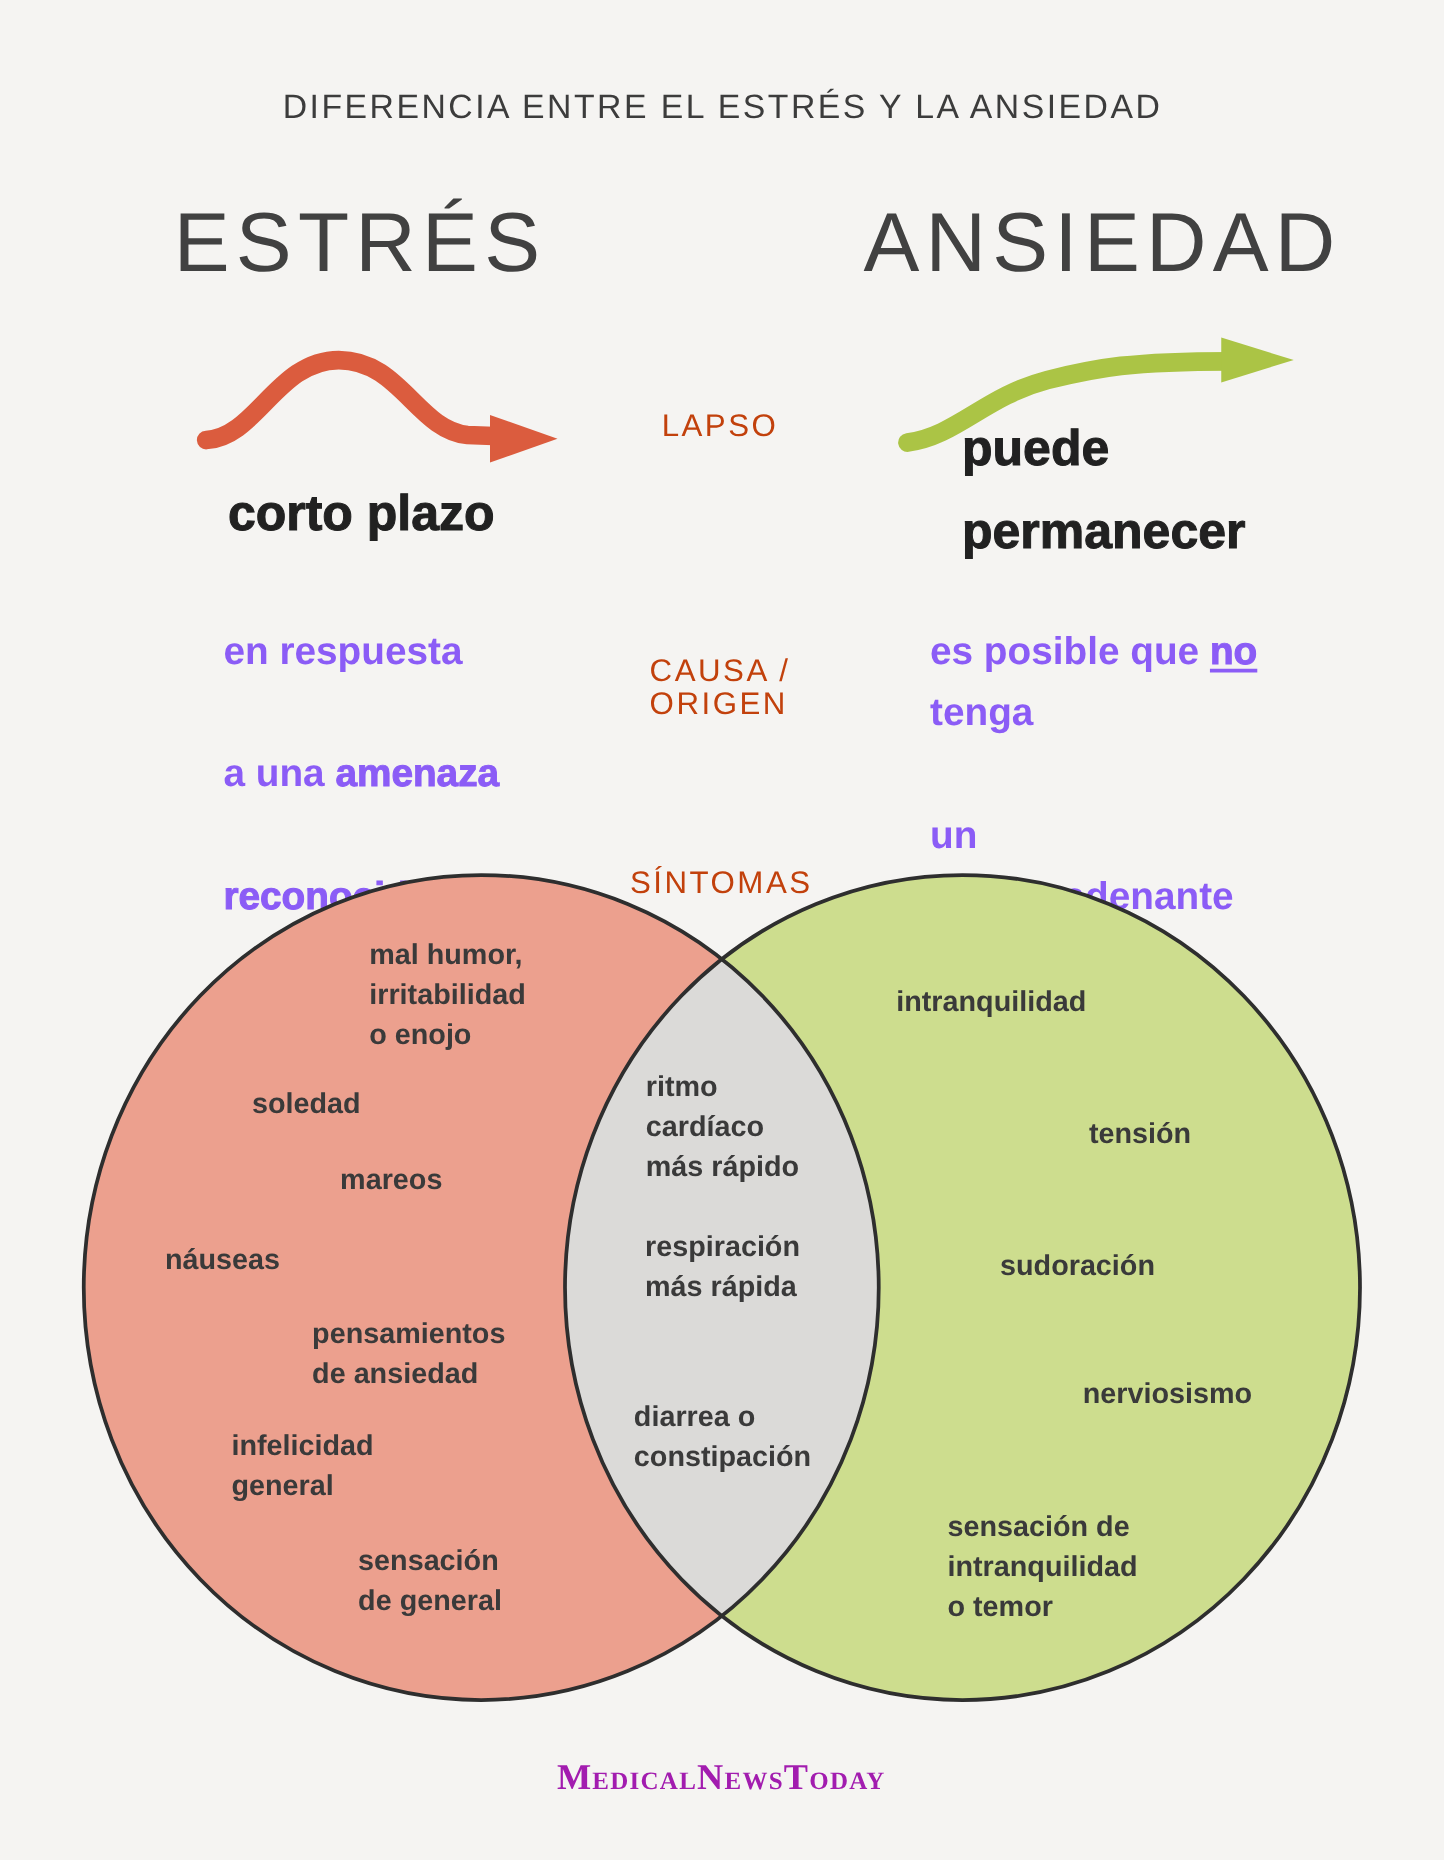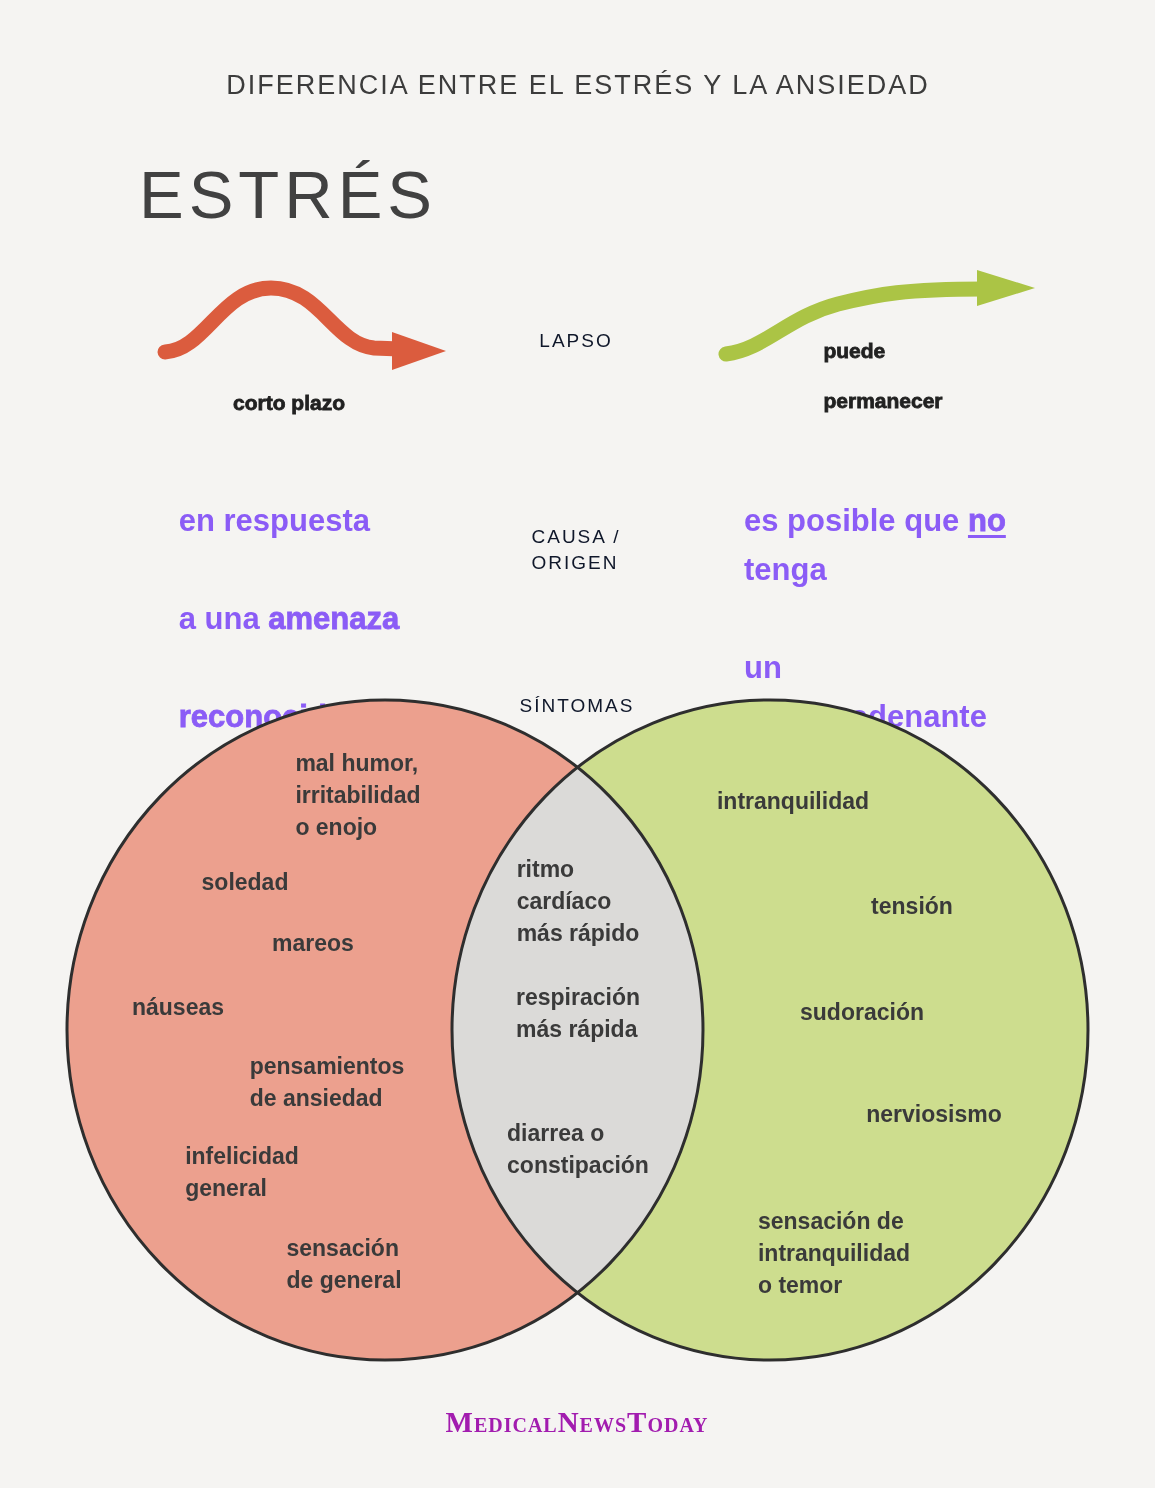--- a/index.html
+++ b/index.html
@@ -7,26 +7,26 @@
     position:relative;width:1155px;height:1488px;background:#f5f4f2;
     font-family:"Liberation Sans",sans-serif;color:#3a3a3a;overflow:hidden;
   }
   .abs{position:absolute;transform:translateX(-50%);text-align:left;}
 
   .title{top:70px;left:578px;font-size:27px;font-weight:400;letter-spacing:2px;color:#3c3c3c;white-space:nowrap;}
   .col-header{top:156px;font-size:67px;font-weight:300;letter-spacing:5px;color:#414141;white-space:nowrap;}
   .stress-header{left:288px;}
   .anxiety-header{left:882px;}
 
-  .row-label{font-size:19px;font-weight:500;letter-spacing:2px;color:#0f172a;line-height:26px;white-space:pre-line;}
+  .row-label{font-size:25px;font-weight:500;letter-spacing:2px;color:#c2410c;line-height:26px;white-space:pre-line;}
   .lapso{top:328px;left:576px;}
   .causa{top:524px;left:576px;}
   .sintomas{top:693px;left:577px;}
 
-  .big-bold{font-size:21px;font-weight:700;color:#212121;line-height:50px;white-space:pre-line;}
+  .big-bold{font-size:40px;font-weight:700;color:#212121;line-height:66px;white-space:pre-line;}
   .corto{top:378px;left:289px;}
   .puede{top:326px;left:883px;}
   .cause-block{top:496px;font-size:31px;font-weight:700;color:#8b5cf6;line-height:49px;white-space:pre-line;}
   .stress-cause{left:289px;}
   .anxiety-cause{left:881px;}
   .heavy{-webkit-text-stroke:0.8px currentColor;}
   .u-line{text-decoration:underline;text-decoration-thickness:3px;text-underline-offset:4px;}
 
   .arrow-svg{position:absolute;}
   .red-arrow{left:150px;top:265px;}
@@ -59,20 +59,21 @@
   }
 </style>
 </head>
 <body>
 
 <div class="canvas">
 
   <div class="abs title">DIFERENCIA ENTRE EL ESTRÉS Y LA ANSIEDAD</div>
 
   <div class="abs col-header stress-header">ESTRÉS</div>
+  <div class="abs col-header anxiety-header">ANSIEDAD</div>
 
   <svg class="arrow-svg red-arrow" width="300" height="110" viewBox="150 265 300 110">
     <path d="M165,352 C205,350 222,288 271,288 C320,288 334,344 374,348 L400,349" fill="none" stroke-width="15" stroke-linecap="round" stroke="#db5c3e"></path>
     <polygon points="392,332 446,351 392,370" fill="#db5c3e"></polygon>
   </svg>
 
   <div class="abs row-label lapso">LAPSO</div>
 
   <svg class="arrow-svg green-arrow" width="345" height="110" viewBox="710 260 345 110">
     <path d="M726,354 C765,349 788,317 838,304 C878,294 906,289 984,289" fill="none" stroke-width="15" stroke-linecap="round" stroke="#abc445"></path>

